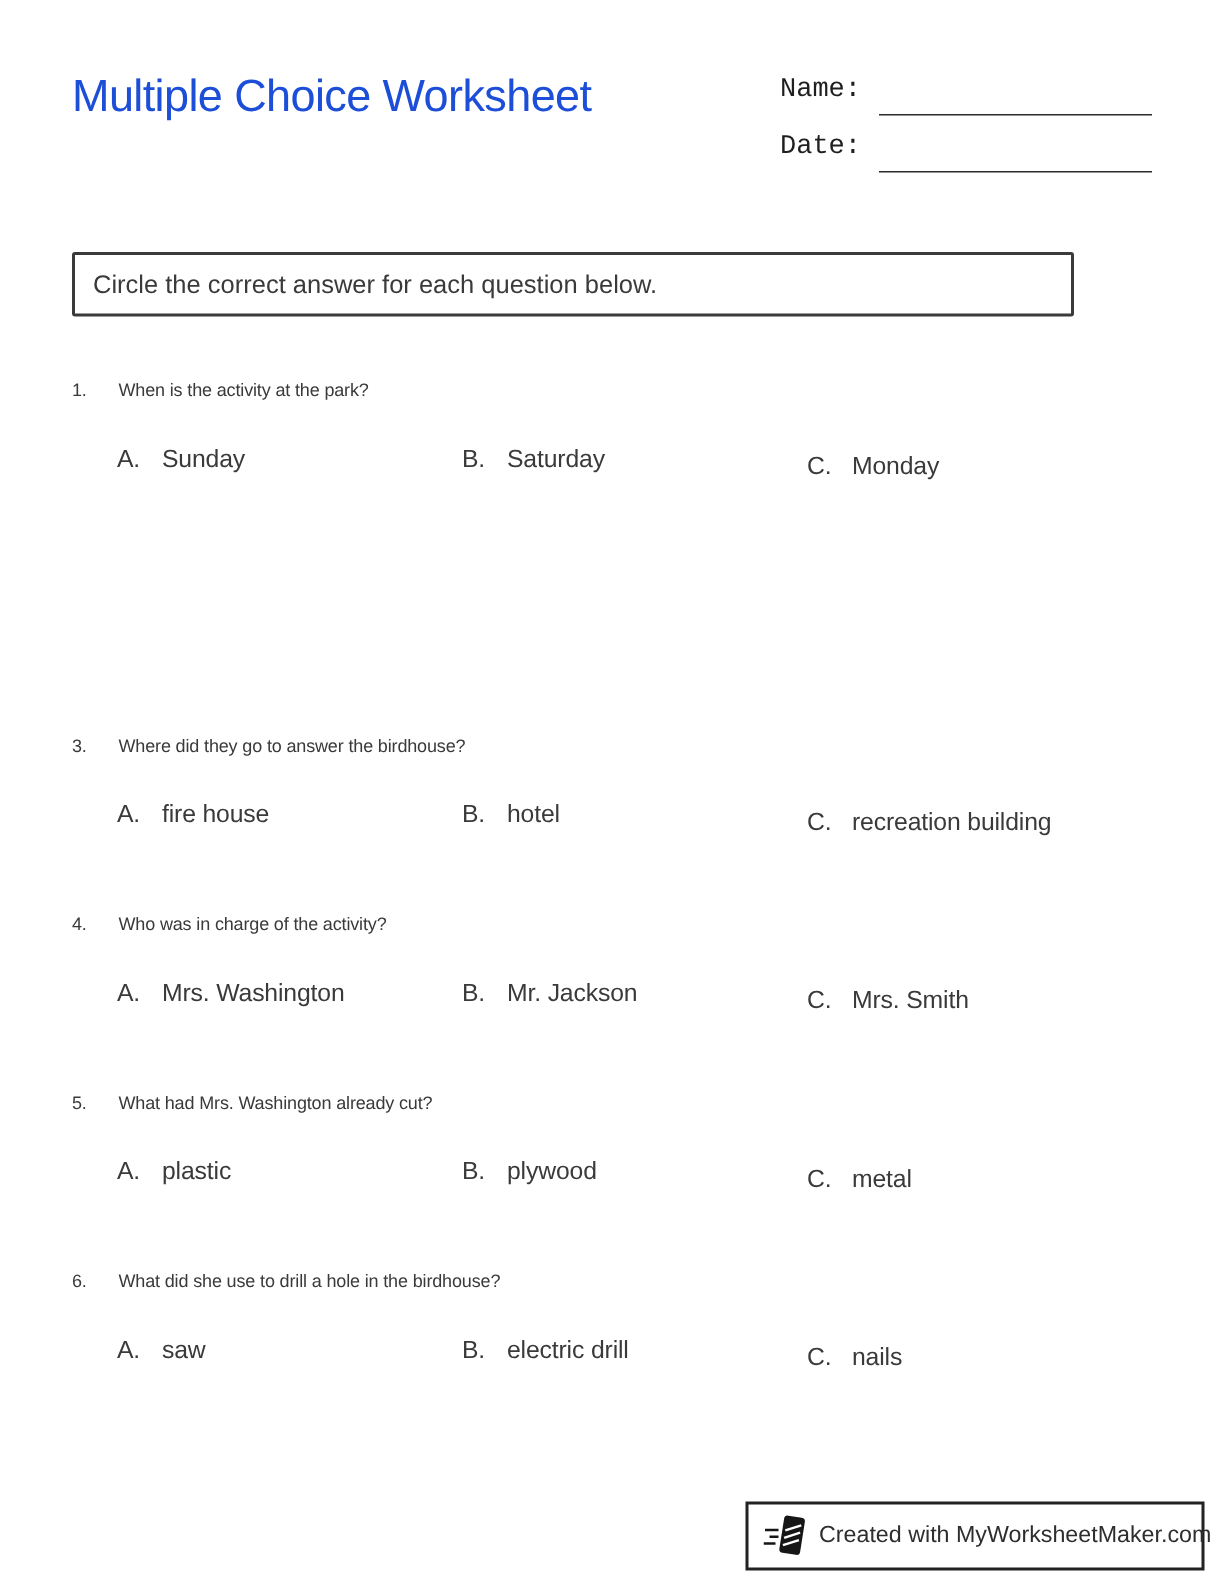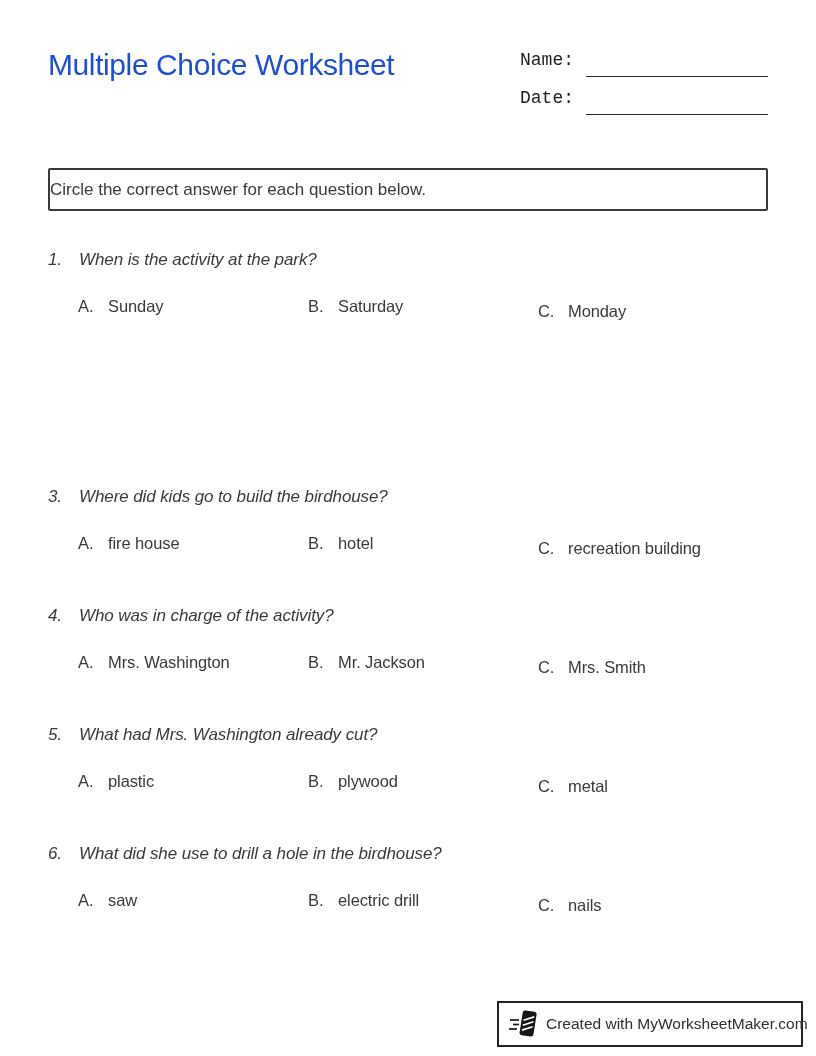--- a/index.html
+++ b/index.html
@@ -19,27 +19,27 @@
   }
   .id-block {
     position:absolute; top:48px; right:48px; width:252px;
     font-family:Liberation Mono, monospace; color:#1f1f1f;
   }
   .id-row { display:flex; height:29px; }
   .id-row + .id-row { margin-top:9px; }
   .id-label { width:58px; text-align:right; font-size:18px; padding-top:2px; }
   .id-line { flex:1; margin-left:12px; border-bottom:1.5px solid #2a2a2a; }
   .instruction-box {
-    position:absolute; left:48px; top:168px; width:720px; height:43px;
+    position:absolute; left:48px; top:168px; width:668px; height:43px;
     border:2px solid #3a3a3a; border-radius:2px;
-    display:flex; align-items:center; 
+    display:flex; align-items:center; padding-left:12px;
     font-size:17px; color:#3a3a3a;
   }
   .question { position:absolute; left:48px; width:720px; }
-  .q-line { font-size:17px; line-height:20px; letter-spacing:-0.1px;font-style:italic; }
+  .q-line { font-size:12px; line-height:20px; letter-spacing:-0.1px; }
   .q-num { display:inline-block; width:31px; }
   .options { position:absolute; top:47px; left:0; width:720px; height:26px; }
   .option { position:absolute; top:0; font-size:16.5px; white-space:nowrap; letter-spacing:-0.1px; }
   .option .opt-letter { display:inline-block; width:30px; }
   .opt-a { left:30px; }
   .opt-b { left:260px; }
   .opt-c { left:490px; top:5px; }
   .footer-box {
     position:absolute; left:497px; top:1001px; width:306px; height:46px;
     border:2px solid #222222; background:#ffffff;
@@ -77,21 +77,21 @@
     <div class="options">
       <div class="option opt-a"><span class="opt-letter">A.</span><span class="opt-label">Sunday</span></div>
       <div class="option opt-b"><span class="opt-letter">B.</span><span class="opt-label">Saturday</span></div>
       <div class="option opt-c"><span class="opt-letter">C.</span><span class="opt-label">Monday</span></div>
     </div>
   </div>
 
 
   <div class="question" style="top:487px">
     <div class="q-line">
-      <span class="q-num">3.</span><span class="q-text">Where did kids go to build the birdhouse?</span>
+      <span class="q-num">3.</span><span class="q-text">Where did they go to answer the birdhouse?</span>
     </div>
     <div class="options">
       <div class="option opt-a"><span class="opt-letter">A.</span><span class="opt-label">fire house</span></div>
       <div class="option opt-b"><span class="opt-letter">B.</span><span class="opt-label">hotel</span></div>
       <div class="option opt-c"><span class="opt-letter">C.</span><span class="opt-label">recreation building</span></div>
     </div>
   </div>
 
   <div class="question" style="top:606px">
     <div class="q-line">

